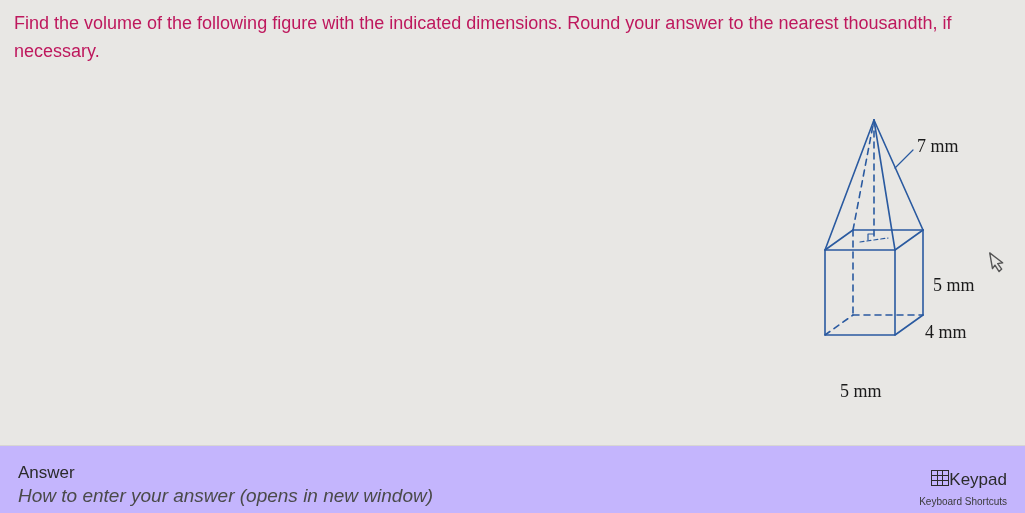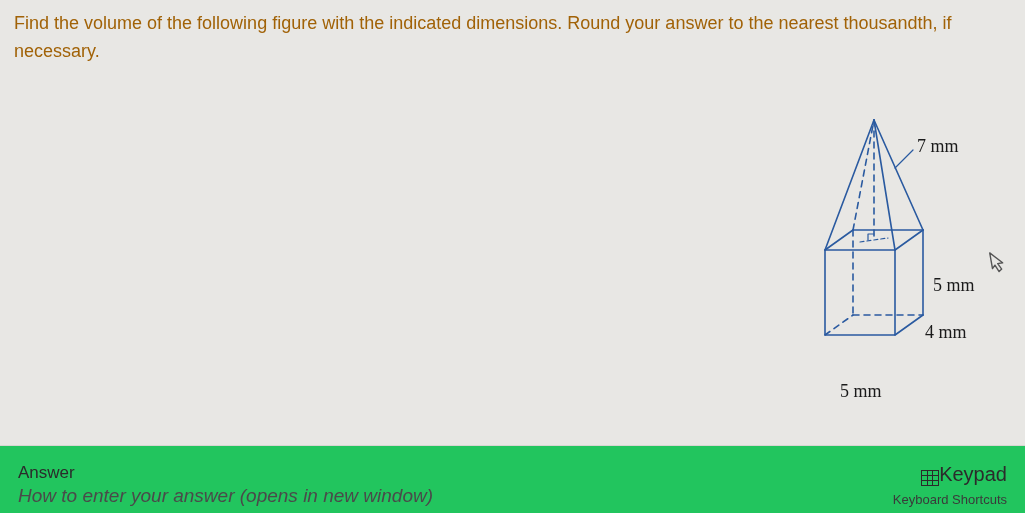--- a/index.html
+++ b/index.html
@@ -14,21 +14,21 @@
   .page {
     box-sizing: border-box;
     width: 1025px;
     height: 513px;
     position: relative;
   }
   .question {
     padding: 10px 14px 0 14px;
     font-size: 18px;
     line-height: 1.55;
-    color: #a16207;
+    color: #be185d;
   }
   .figure-wrap {
     position: absolute;
     left: 0;
     width: 1025px;
     top: 90px;
     height: 320px;
     display: flex;
     justify-content: flex-end;
     align-items: flex-start;
@@ -57,21 +57,21 @@
     font-size: 20px;
     color: #555;
     transform: rotate(-10deg);
   }
   .answer-bar {
     position: absolute;
     left: 0;
     bottom: 0;
     width: 1025px;
     height: 68px;
-    background: #22c55e;
+    background: #c4b5fd;
     border-top: 1px solid #d7d6d2;
     box-sizing: border-box;
     padding: 8px 18px 0 18px;
     display: flex;
     align-items: flex-end;
     justify-content: space-between;
   }
   .answer-left {
     display: flex;
     flex-direction: column;
@@ -90,40 +90,40 @@
   }
   .answer-right {
     display: flex;
     flex-direction: column;
     align-items: flex-end;
     gap: 6px;
     padding-bottom: 6px;
   }
   .keypad-btn {
     display: inline-flex;
-    align-items: flex-end;
+    align-items: flex-start;
     gap: 0;
-    font-size: 20px;
+    font-size: 17px;
     color: #2b2b2b;
     cursor: pointer;
   }
   .keypad-btn .icon {
     display: inline-block;
     width: 16px;
     height: 14px;
     border: 1.5px solid #2b2b2b;
     position: relative;
     background:
       linear-gradient(#2b2b2b,#2b2b2b) 0 33%/100% 1px no-repeat,
       linear-gradient(#2b2b2b,#2b2b2b) 0 66%/100% 1px no-repeat,
       linear-gradient(#2b2b2b,#2b2b2b) 33% 0/1px 100% no-repeat,
       linear-gradient(#2b2b2b,#2b2b2b) 66% 0/1px 100% no-repeat;
   }
   .shortcuts {
-    font-size: 13px;
+    font-size: 10px;
     color: #3a3a3a;
     margin-left: 44px;
   }
 </style>
 </head>
 <body>
 
 <div class="page">
 
   <div class="question">Find the volume of the following figure with the indicated dimensions.  Round your answer to the nearest thousandth, if necessary.</div>

